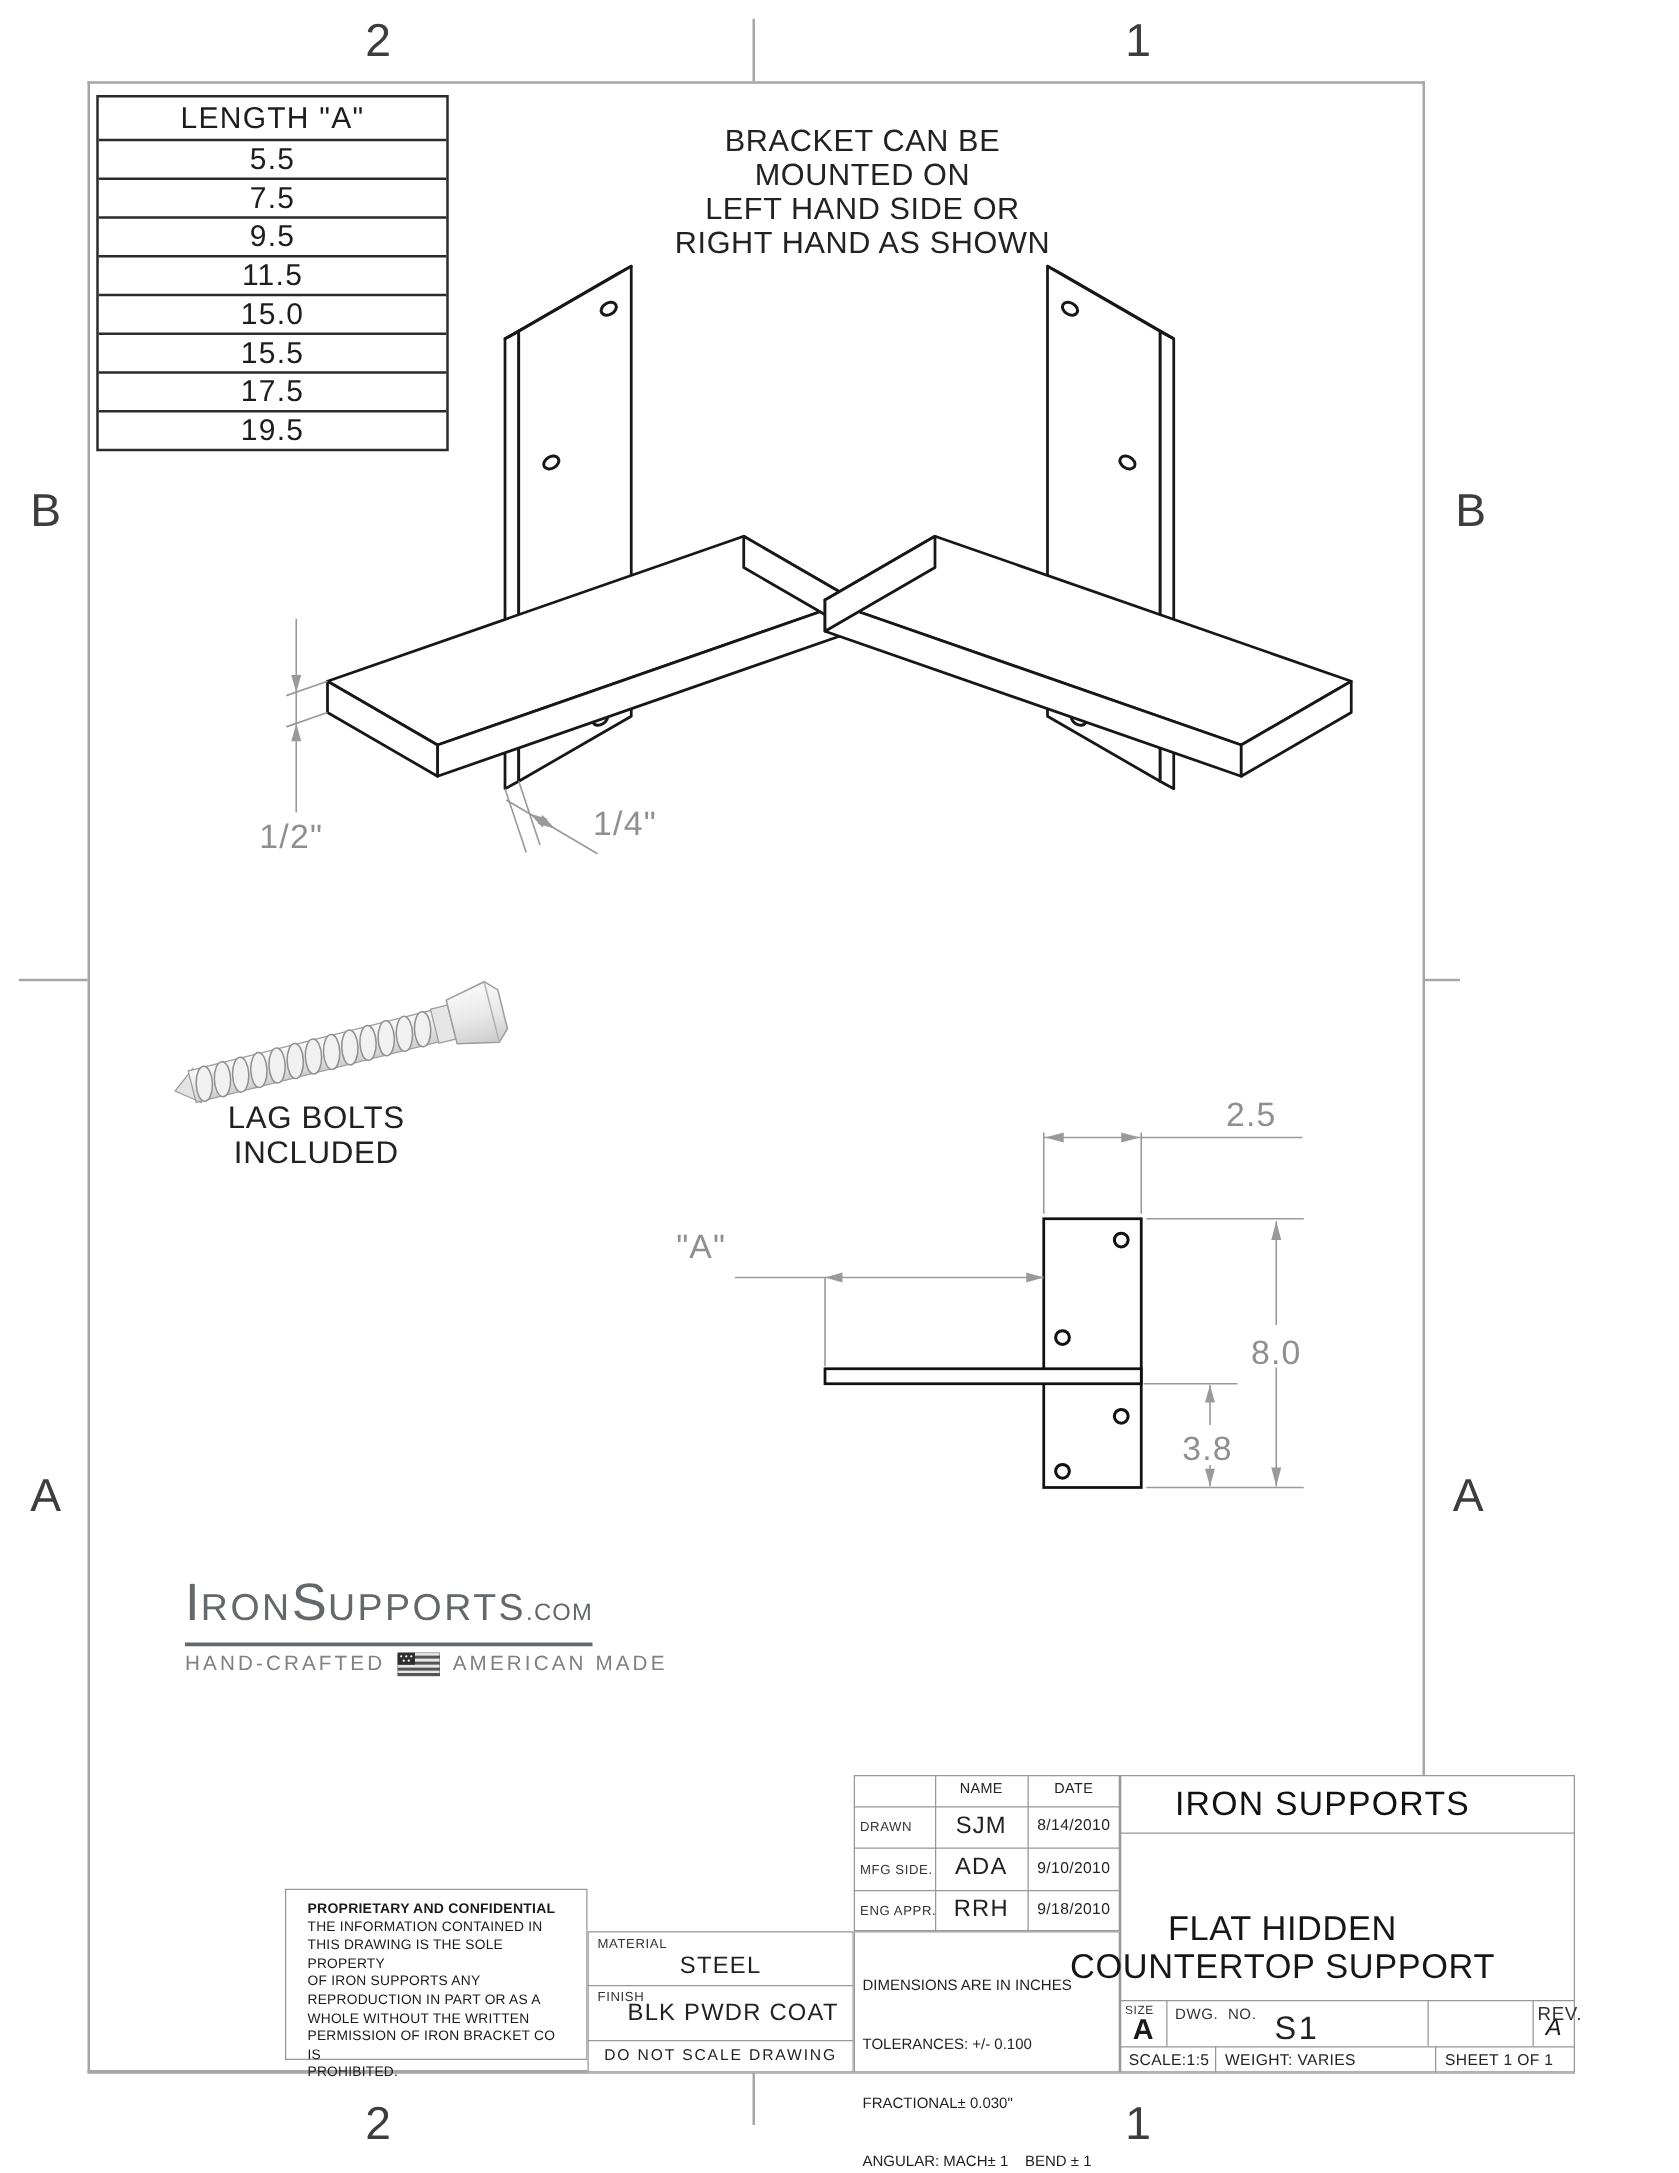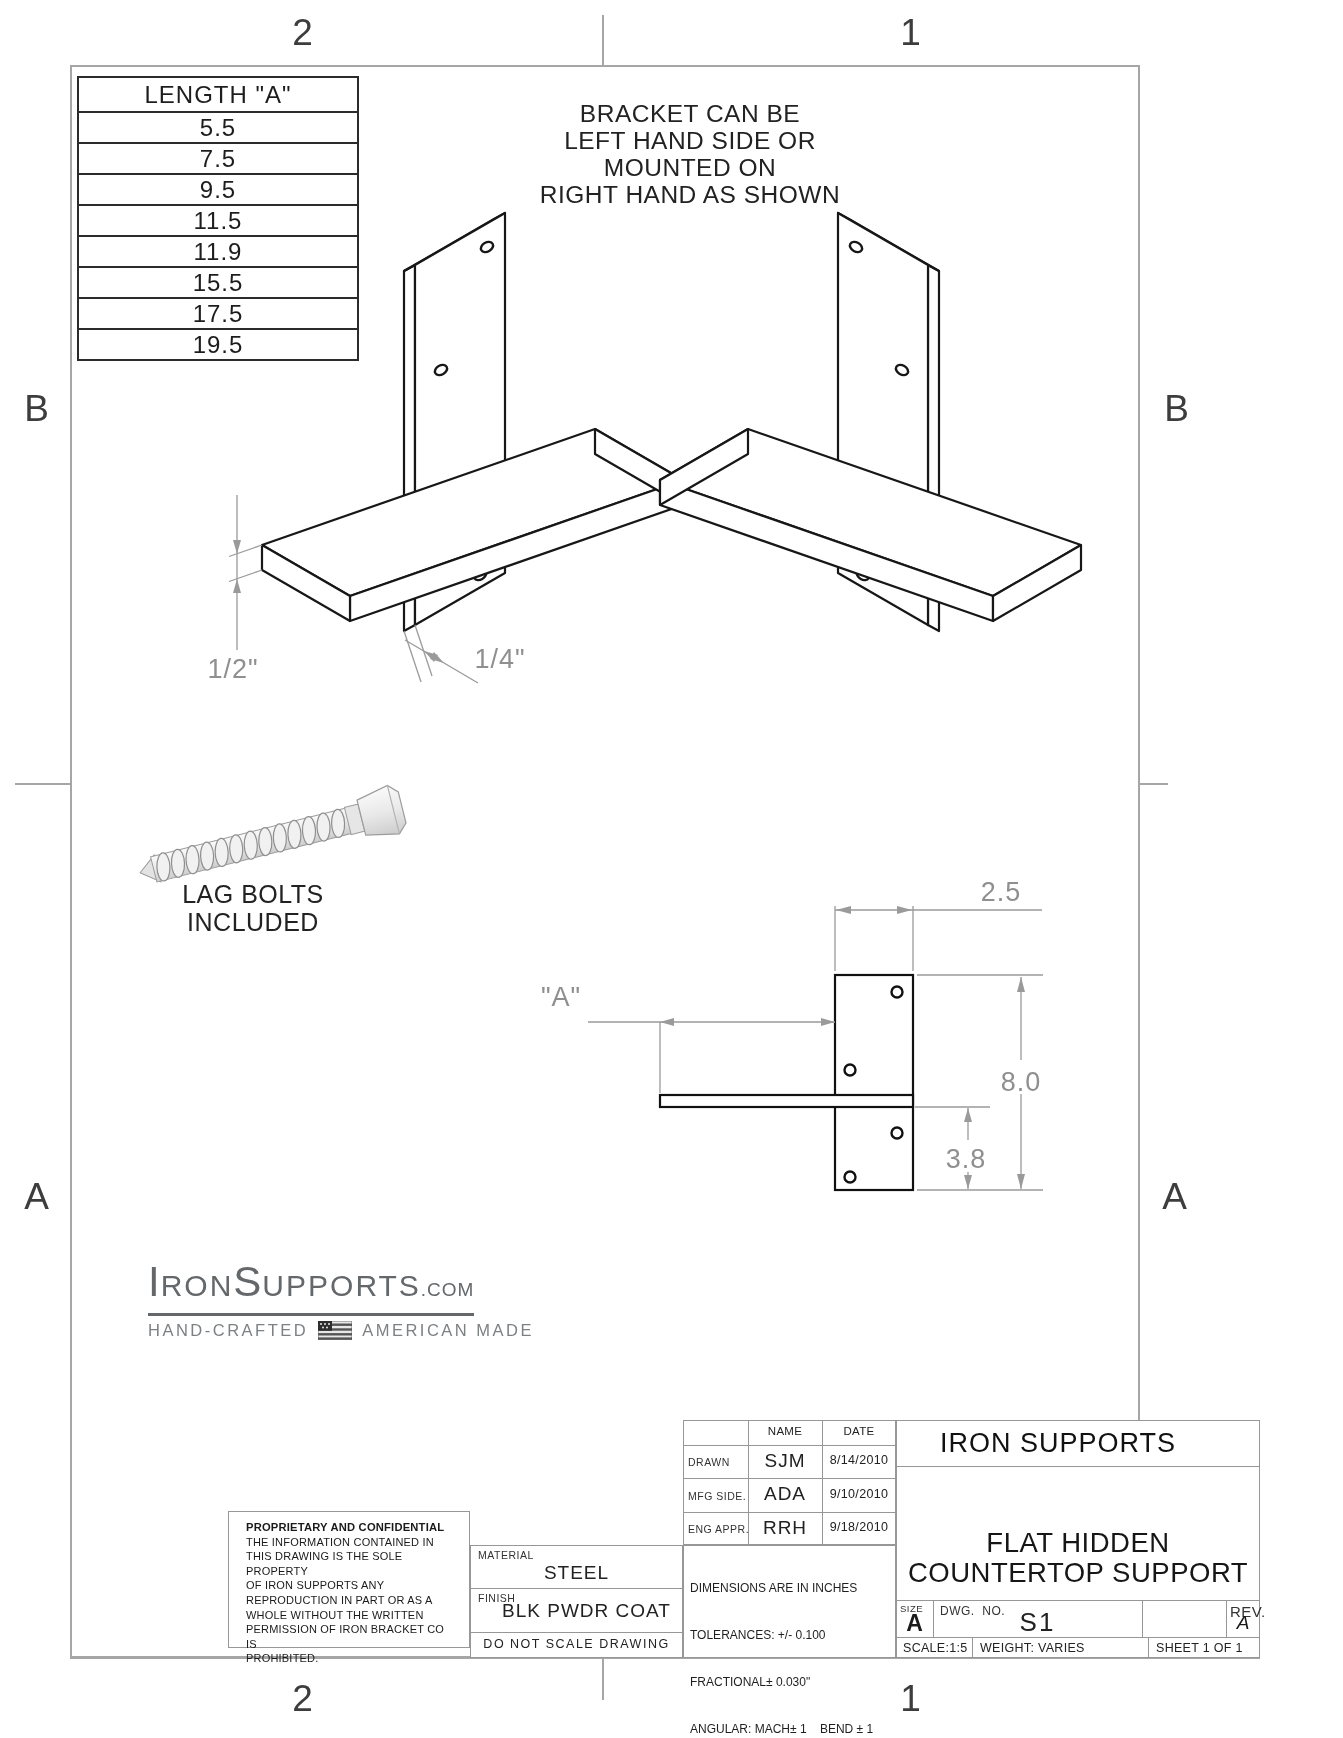--- a/index.html
+++ b/index.html
@@ -57,30 +57,30 @@
 <div class="zone" style="left:20px;top:1176px">A</div>
 <div class="zone" style="left:1160px;top:388px">B</div>
 <div class="zone" style="left:1158px;top:1176px">A</div>
 
 <div class="ltable">
   <div class="hd">LENGTH "A"</div>
   <div class="rw">5.5</div>
   <div class="rw">7.5</div>
   <div class="rw">9.5</div>
   <div class="rw">11.5</div>
-  <div class="rw">11.9</div>
+  <div class="rw">15.0</div>
   <div class="rw">15.5</div>
   <div class="rw">17.5</div>
   <div class="rw">19.5</div>
 </div>
 
 <div class="note">
   <div>BRACKET CAN BE</div>
+  <div>MOUNTED ON</div>
   <div>LEFT HAND SIDE OR</div>
-  <div>MOUNTED ON</div>
   <div>RIGHT HAND AS SHOWN</div>
 </div>
 
 <div class="lagnote">
   <div>LAG BOLTS</div>
   <div>INCLUDED</div>
 </div>
 
 <svg width="1343" height="1738" viewBox="0 0 1343 1738" style="position:absolute;left:0;top:0">
   <defs>
@@ -263,21 +263,21 @@
   <div>ANGULAR: MACH± 1    BEND ± 1</div>
   
   
 </div>
 
 <div class="tbbox" style="left:896px;top:1420px;width:364px;height:238px"></div>
 <div class="tbdiv" style="left:896px;top:1466px;width:364px;height:1px"></div>
 <div class="tbdiv" style="left:896px;top:1600px;width:364px;height:1px"></div>
 <div class="tbdiv" style="left:896px;top:1637px;width:364px;height:1px"></div>
 <div class="abs" style="left:896px;top:1420px;width:324px;height:46px;line-height:46px;text-align:center;font-size:27px;letter-spacing:1px;color:#111">IRON SUPPORTS</div>
-<div class="abs" style="left:896px;top:1528px;width:364px;text-align:center;font-size:27.5px;line-height:30px;letter-spacing:.5px;color:#161616">
+<div class="abs" style="left:844px;top:1528px;width:364px;text-align:center;font-size:27.5px;line-height:30px;letter-spacing:.5px;color:#161616">
   <div>FLAT HIDDEN</div>
   <div>COUNTERTOP SUPPORT</div>
 </div>
 
 <div class="tbdiv" style="left:933px;top:1600px;width:1px;height:37px"></div>
 <div class="tbdiv" style="left:1142px;top:1600px;width:1px;height:37px"></div>
 <div class="tbdiv" style="left:1226px;top:1600px;width:1px;height:37px"></div>
 <div class="cell-label" style="left:900px;top:1603px;font-size:9.5px">SIZE</div>
 <div class="abs" style="left:896px;top:1610px;width:37px;text-align:center;font-size:23px;font-weight:bold;color:#1a1a1a">A</div>
 <div class="cell-label" style="left:940px;top:1604px;font-size:12px;white-space:pre">DWG.  NO.</div>

